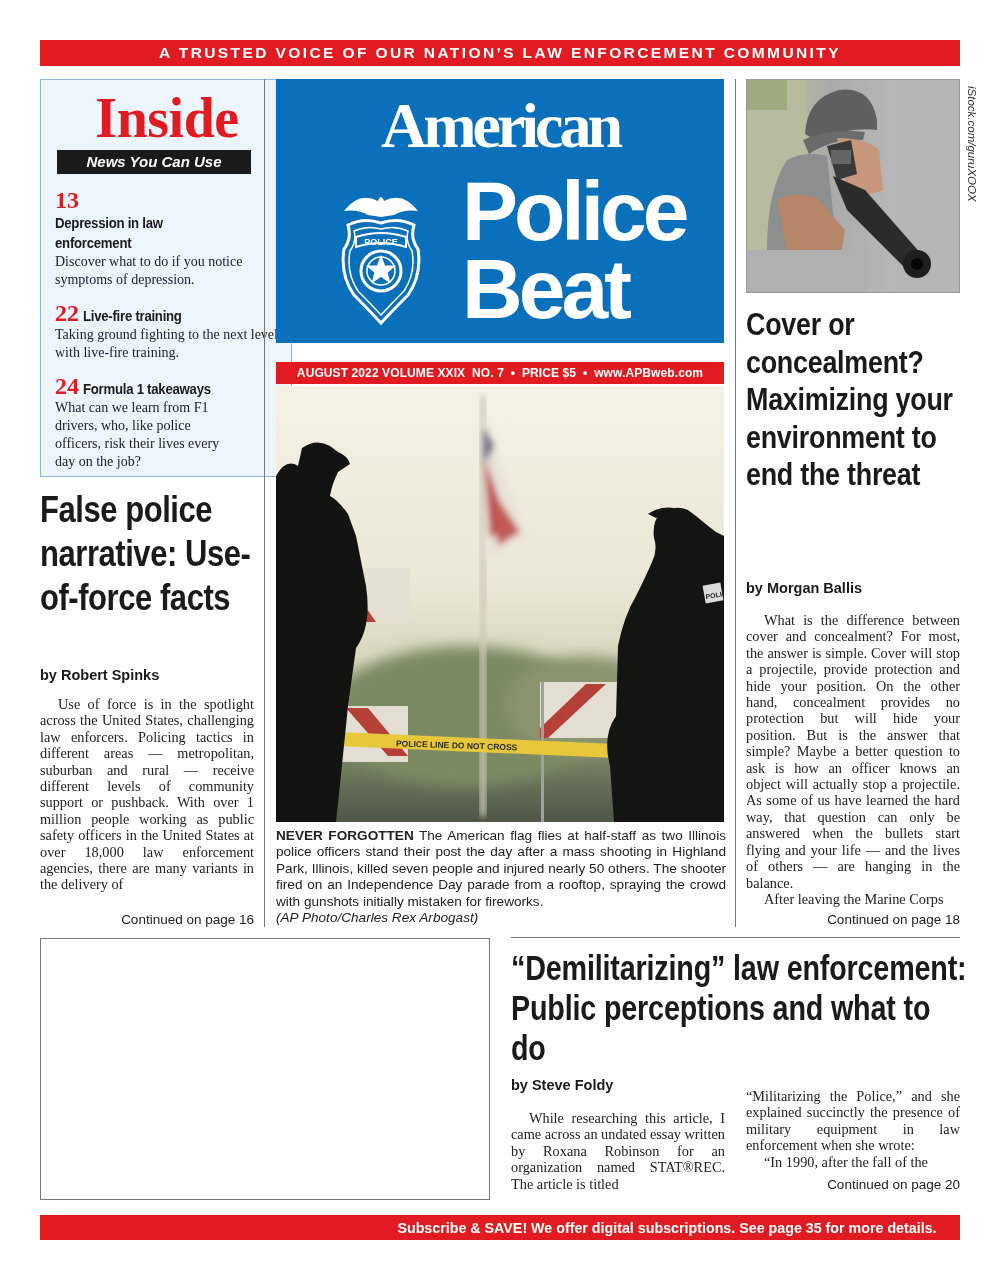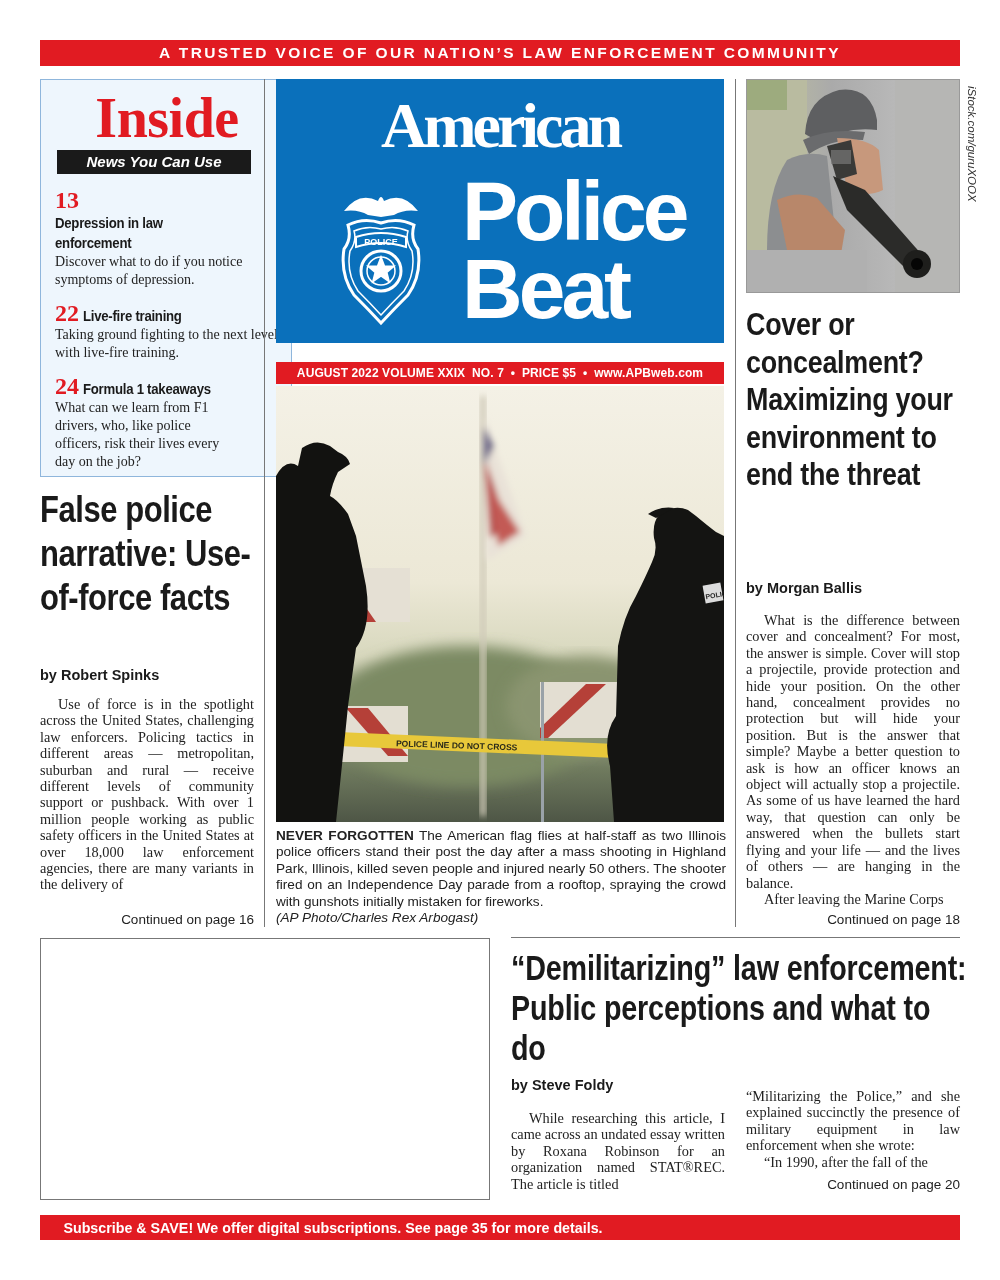--- a/index.html
+++ b/index.html
@@ -125,21 +125,21 @@
   }
   .bottom-head {
     left: 511px; top: 948px; width: 560px;
     font-weight: bold; font-size: 35px; line-height: 40px; letter-spacing: -0.2px;
     transform: scaleX(0.82); transform-origin: left top;
   }
 
   .bottom-banner {
     left: 40px; top: 1215px; width: 920px; height: 25px;
     background: #e11b22; color: #fff; font-weight: bold; font-size: 15.5px;
-    display: flex; align-items: center; justify-content: flex-start;
+    display: flex; align-items: center; justify-content: flex-end;
   }
   .bottom-banner span { transform: scaleX(0.92); display: inline-block; }
 </style>
 </head>
 <body>
 
 <div class="abs top-banner">
   <span>A TRUSTED VOICE OF OUR NATION’S LAW ENFORCEMENT COMMUNITY</span>
 </div>
 

